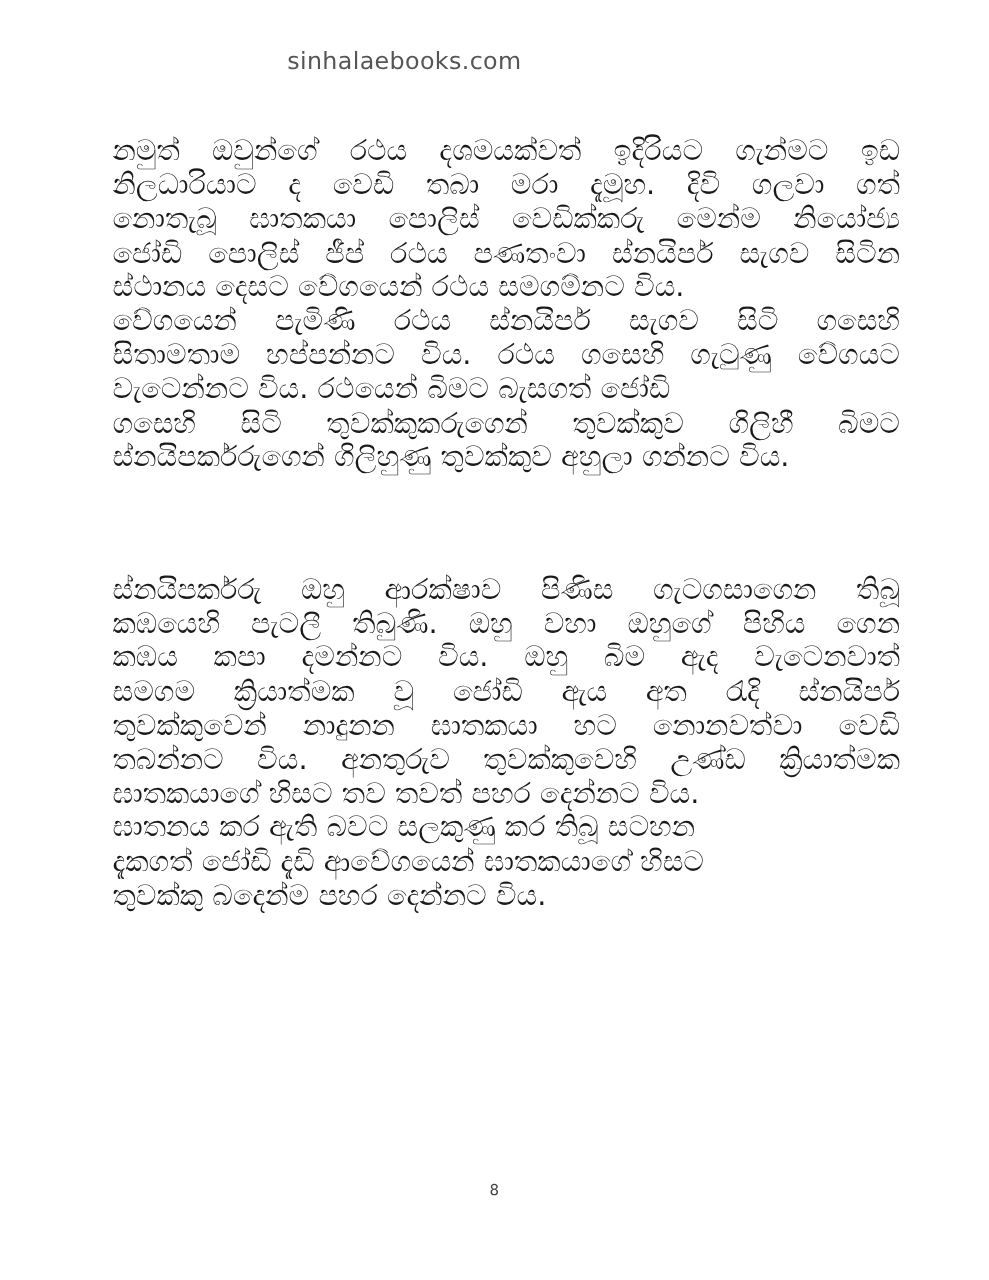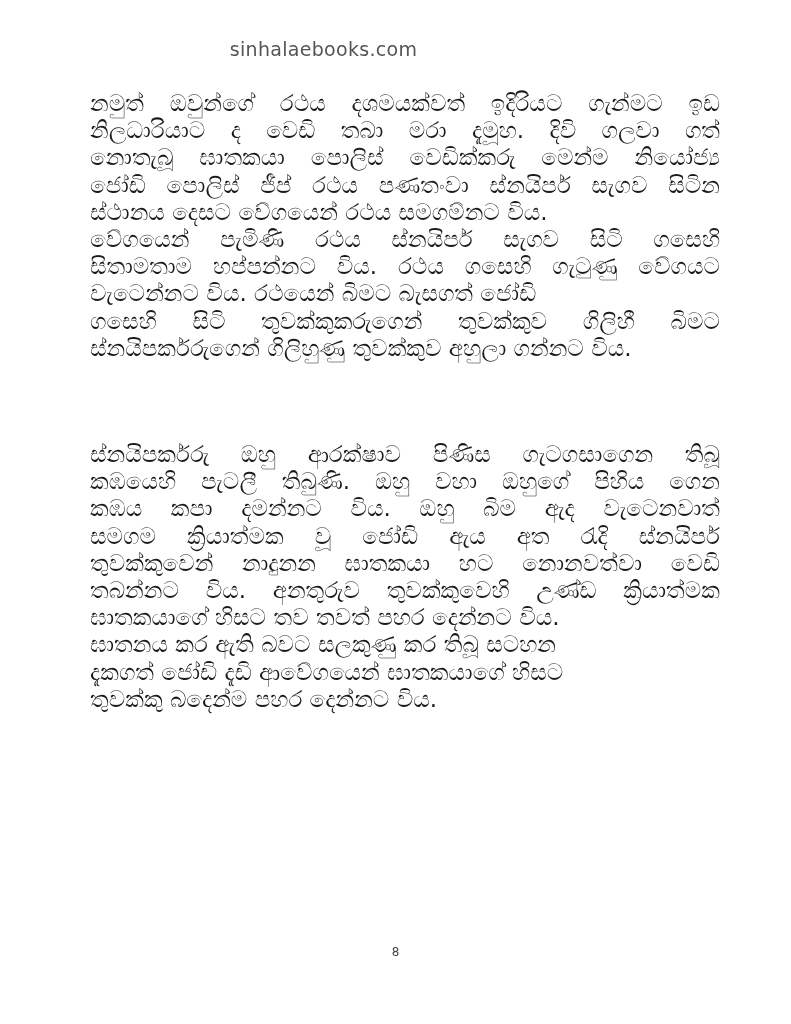--- a/index.html
+++ b/index.html
@@ -23,21 +23,21 @@
       text-align: center;
       font-family: "DejaVu Sans", sans-serif;
       font-size: 19px;
       color: #555555;
       letter-spacing: 0.3px;
       margin-top: 24px;
     }
     .content {
       position: absolute;
       left: 90px;
-      top: 90px;
+      top: 108px;
       width: 630px;
     }
     .paragraph {
       margin: 0;
     }
     .line {
       display: block;
       font-size: 23px;
       line-height: 27.2px;
       white-space: nowrap;

